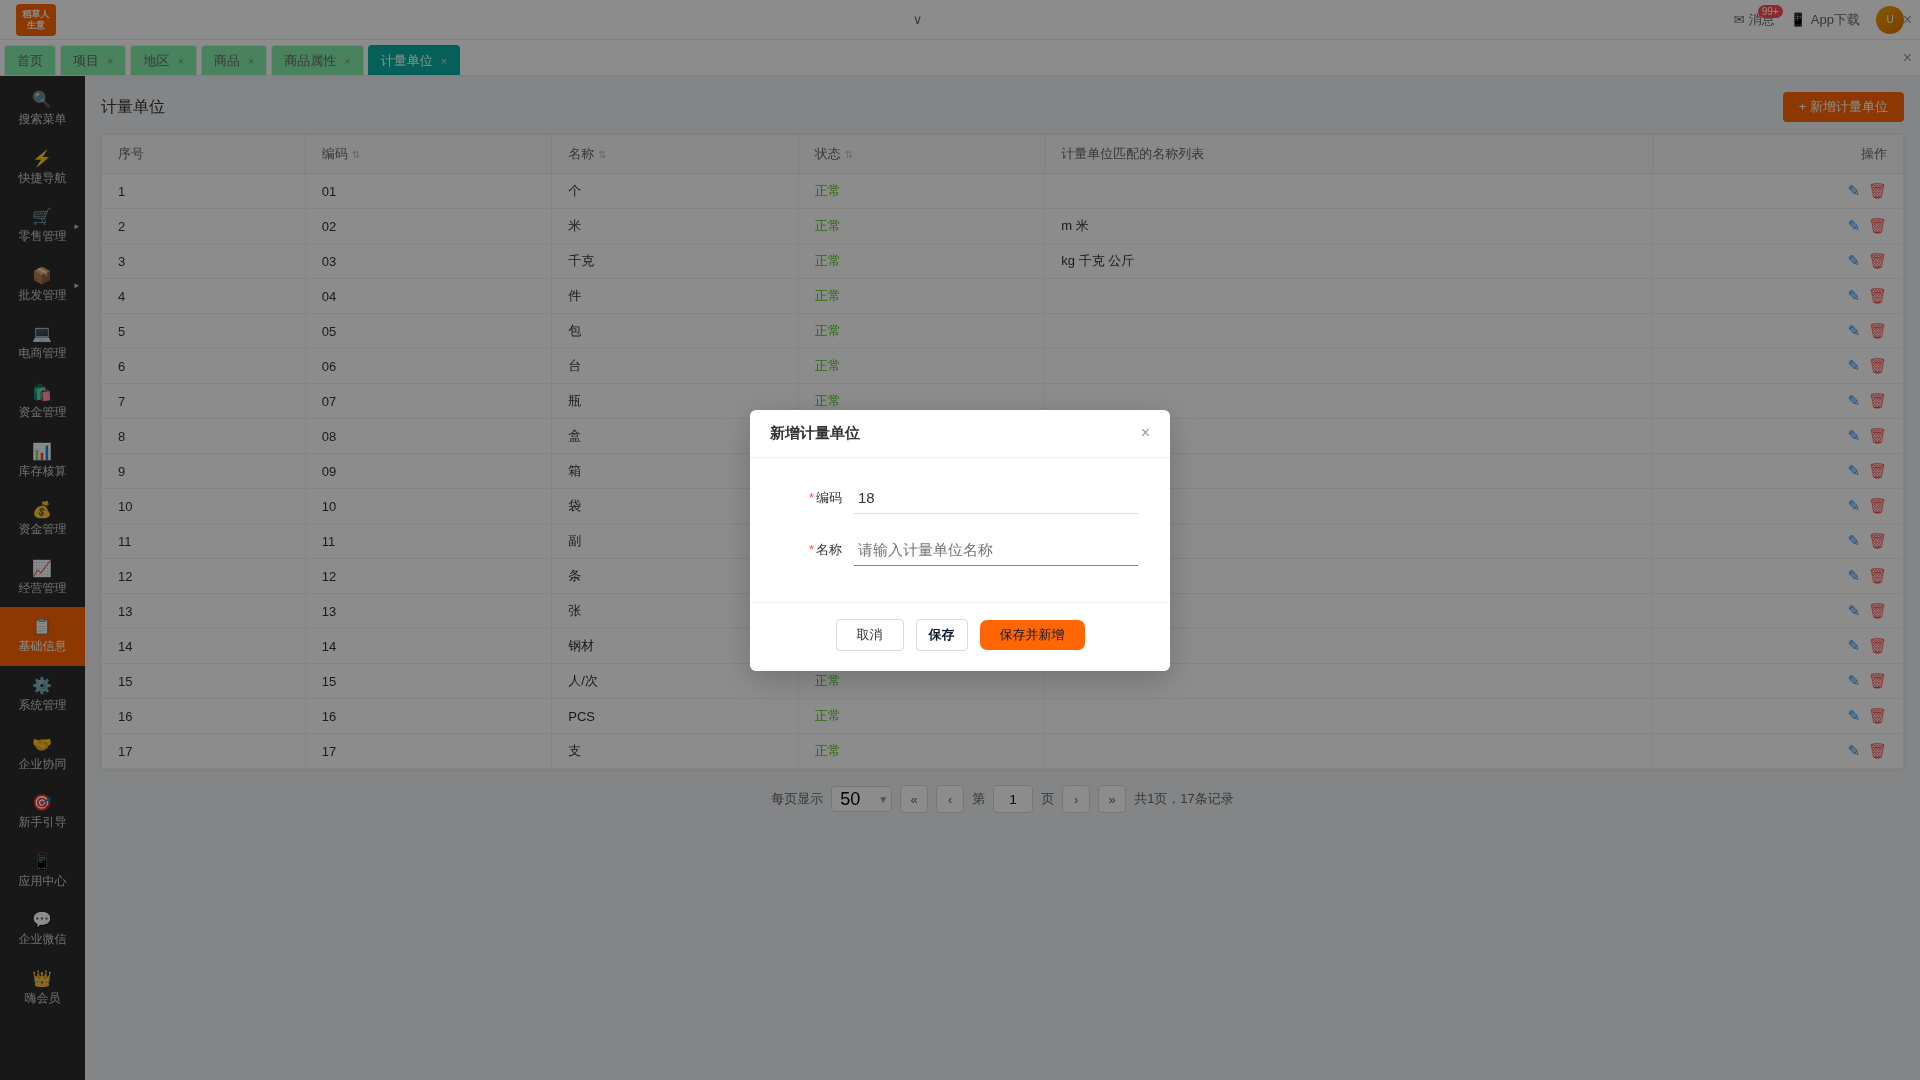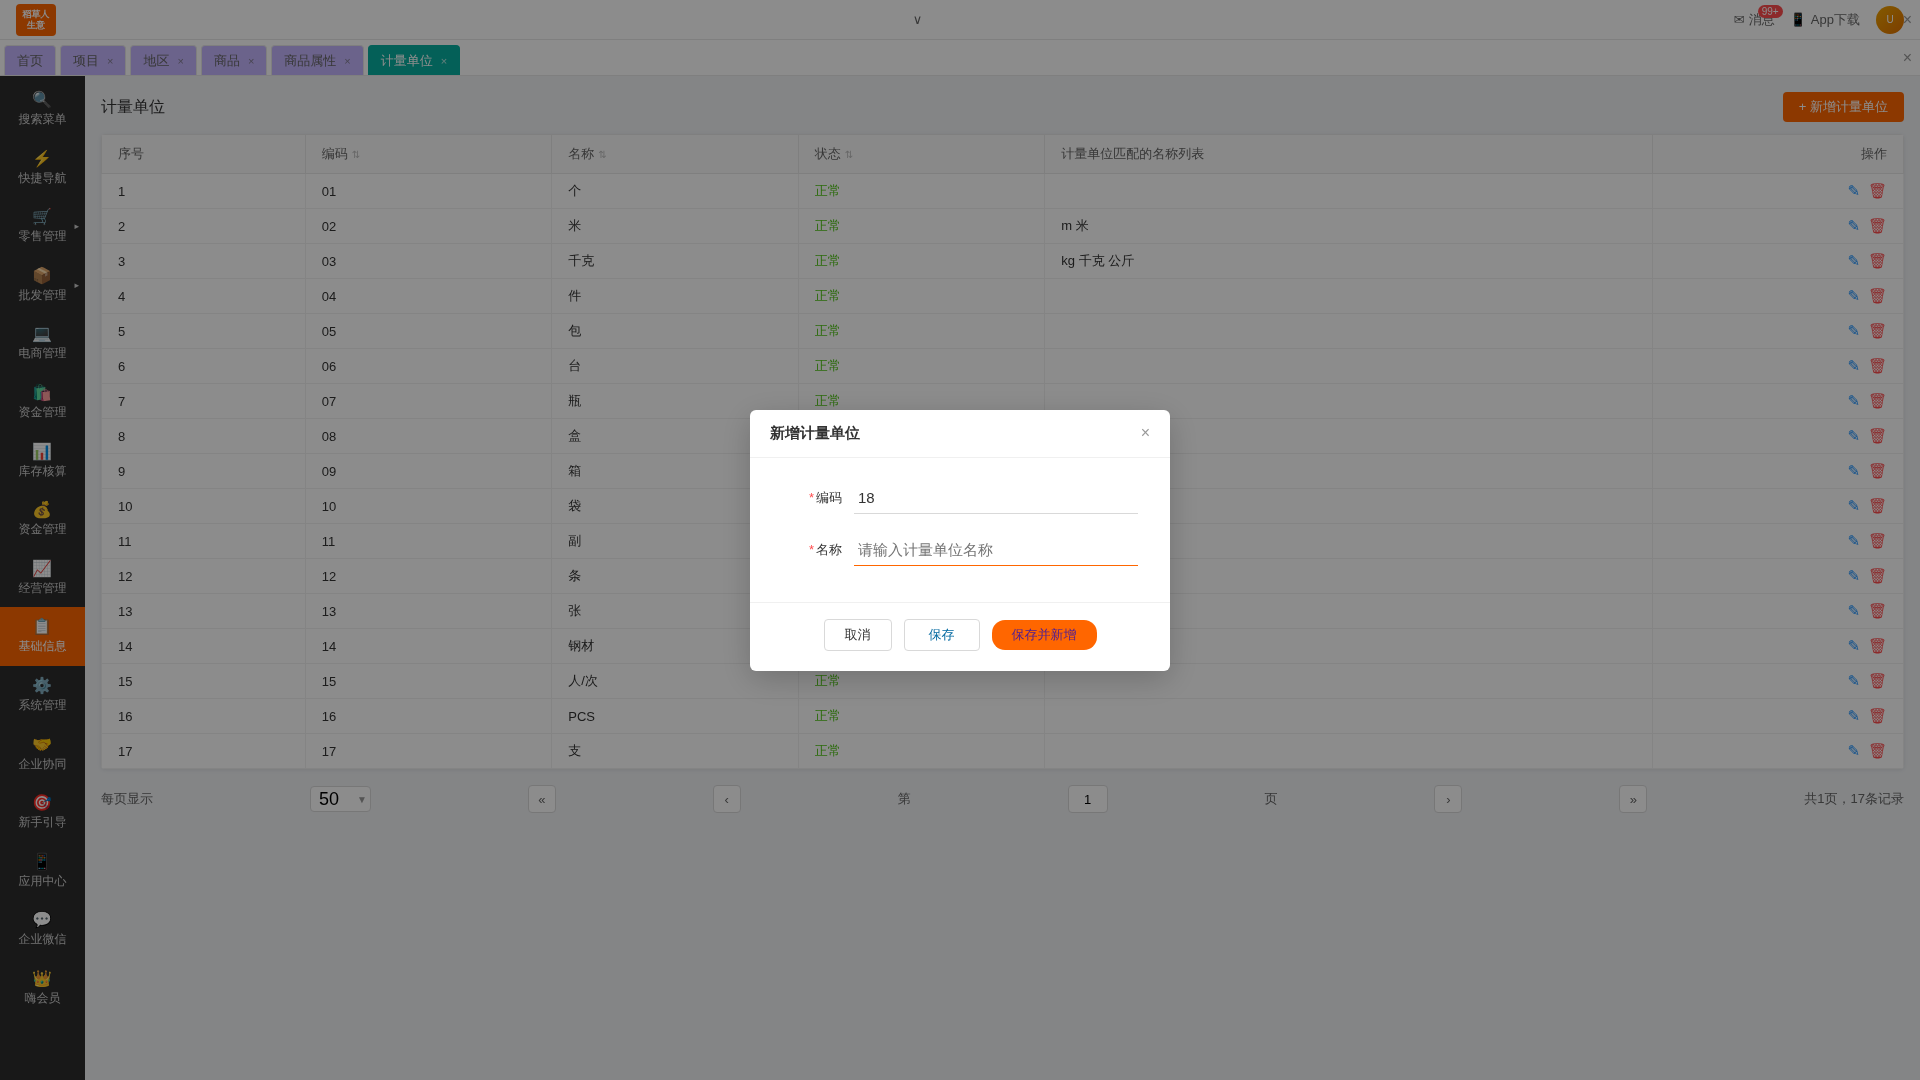--- a/index.html
+++ b/index.html
@@ -104,21 +104,21 @@
       align-items: center;
       height: 30px;
       padding: 0 12px;
       border: 1px solid #e8e8e8;
       border-bottom: none;
       border-radius: 4px 4px 0 0;
       margin-right: 4px;
       cursor: pointer;
       font-size: 13px;
       color: #666;
-      background: #c4b5fd;
+      background: #86efac;
       position: relative;
       gap: 6px;
     }
     .tab.active {
       background: #09b0a0;
       color: #fff;
       border-color: #09b0a0;
     }
     .tab .close-btn {
       font-size: 11px;
@@ -249,21 +249,21 @@
       cursor: pointer;
       font-size: 15px;
     }
     .edit-icon { color: #1890ff; }
     .delete-icon { color: #ff4d4f; }
 
     
     .pagination {
       display: flex;
       align-items: center;
-      justify-content: space-between;
+      justify-content: center;
       margin-top: 16px;
       gap: 8px;
       font-size: 13px;
       color: #666;
     }
     .page-size-select {
       border: 1px solid #d9d9d9;
       border-radius: 4px;
       padding: 2px 20px 2px 8px;
       font-size: 18px;
@@ -378,33 +378,34 @@
       border-radius: 4px;
       padding: 6px 20px;
       font-size: 13px;
       cursor: pointer;
       color: #333;
     }
     .btn-save {
       border: 1px solid #d9d9d9;
       background: #fff;
       border-radius: 4px;
-      padding: 6px 24px;
-      font-size: 13px;
-      cursor: pointer;
-      color: #0369a1;
+      padding: 6px 12px;
+      font-size: 13px;
+      cursor: pointer;
+      color: #0f172a;
+      font-weight: bold;
     }
     .btn-save-new {
       border: none;
       background: #f60;
-      border-radius: 13px;
+      border-radius: 7px;
       padding: 6px 20px;
       font-size: 13px;
       cursor: pointer;
-      color: #4c1d95;
+      color: #0f172a;
     }
   </style>
 </head>
 <body>
 
 <div class="top-header">
   <div class="logo-area">
     <div class="logo-icon">
       <span style="font-size:9px;text-align:center;line-height:1.2">稻草人<br>生意</span>
     </div>

